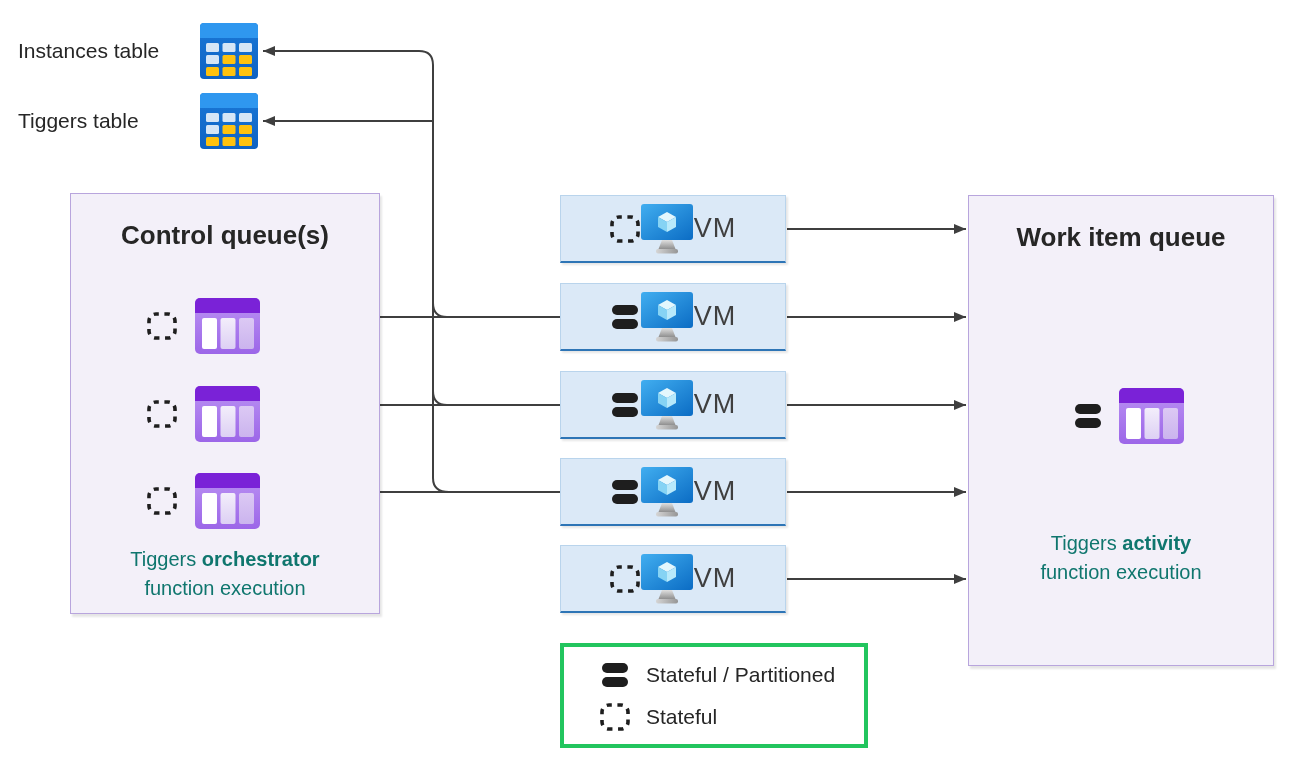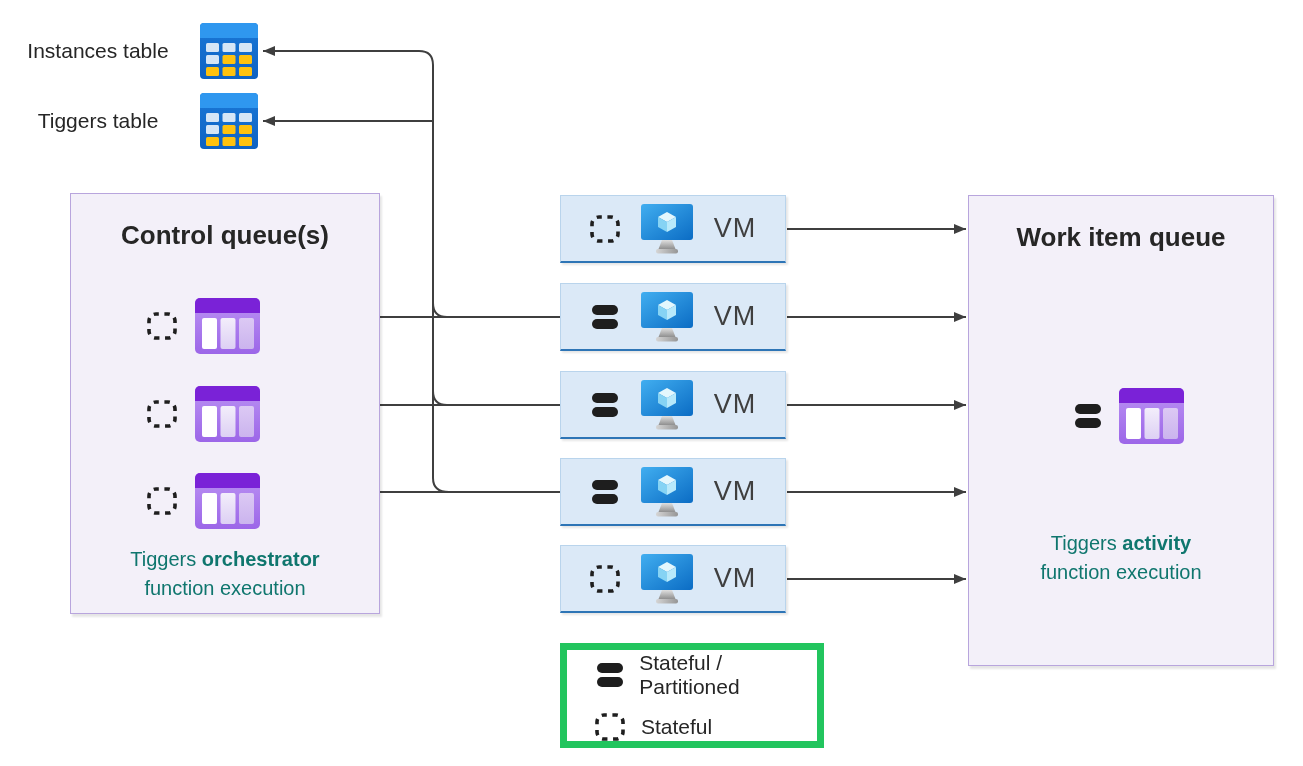--- a/index.html
+++ b/index.html
@@ -2,46 +2,46 @@
 <html><head>
 <meta charset="utf-8">
 <style>
   html,body{margin:0;padding:0;background:#ffffff;}
   #canvas{
     position:relative;width:1303px;height:766px;background:#ffffff;overflow:hidden;
     font-family:"Liberation Sans", sans-serif;color:#262626;
   }
   .abs{position:absolute;}
   
-  .tbl-label{width:160px;left:18px;text-align:center;font-size:21px;color:#262626;}
+  .tbl-label{width:160px;left:18px;text-align:left;font-size:21px;color:#262626;}
   
   .lav-box{
     background:#f3f0f9;border:1px solid #b8a5dd;box-sizing:border-box;
     box-shadow:2px 3px 2px rgba(0,0,0,0.10);
   }
   .box-title{position:absolute;left:0;right:0;top:26px;text-align:center;
     font-weight:bold;font-size:26px;color:#262626;}
   .box-caption{position:absolute;left:0;right:0;text-align:center;
     font-size:20px;line-height:29px;color:#0f766e;}
   .box-caption b{font-weight:bold;}
   
   .queue-row{position:absolute;left:76px;display:flex;align-items:center;gap:18px;}
   
   .vm-box{
     position:absolute;left:560px;width:226px;height:68px;box-sizing:border-box;
     background:#dbe9f7;border:1px solid #b9d4ec;border-bottom:2px solid #2e75b6;
     box-shadow:2px 2px 2px rgba(0,0,0,0.10);
-    display:flex;align-items:center;justify-content:center;gap:20px;
+    display:flex;align-items:center;justify-content:center;
   }
   .vm-label{font-size:27px;color:#3f3f3f;letter-spacing:1px;}
   
   .legend{
-    position:absolute;left:560px;top:643px;width:264px;height:105px;box-sizing:border-box;
-    background:#ffffff;border:7px solid #22c55e;
-    display:flex;flex-direction:column;justify-content:center;gap:14px;padding-left:28px;
+    position:absolute;left:560px;top:643px;width:308px;height:105px;box-sizing:border-box;
+    background:#ffffff;border:4px solid #22c55e;
+    display:flex;flex-direction:column;justify-content:center;gap:14px;padding-left:36px;
   }
   .legend-row{display:flex;align-items:center;gap:16px;}
   .legend-row span{font-size:21px;color:#262626;}
   svg.icon{display:block;}
   #wires{position:absolute;left:0;top:0;pointer-events:none;}
 </style>
 </head>
 <body>
 
 <svg width="0" height="0" style="position:absolute">

